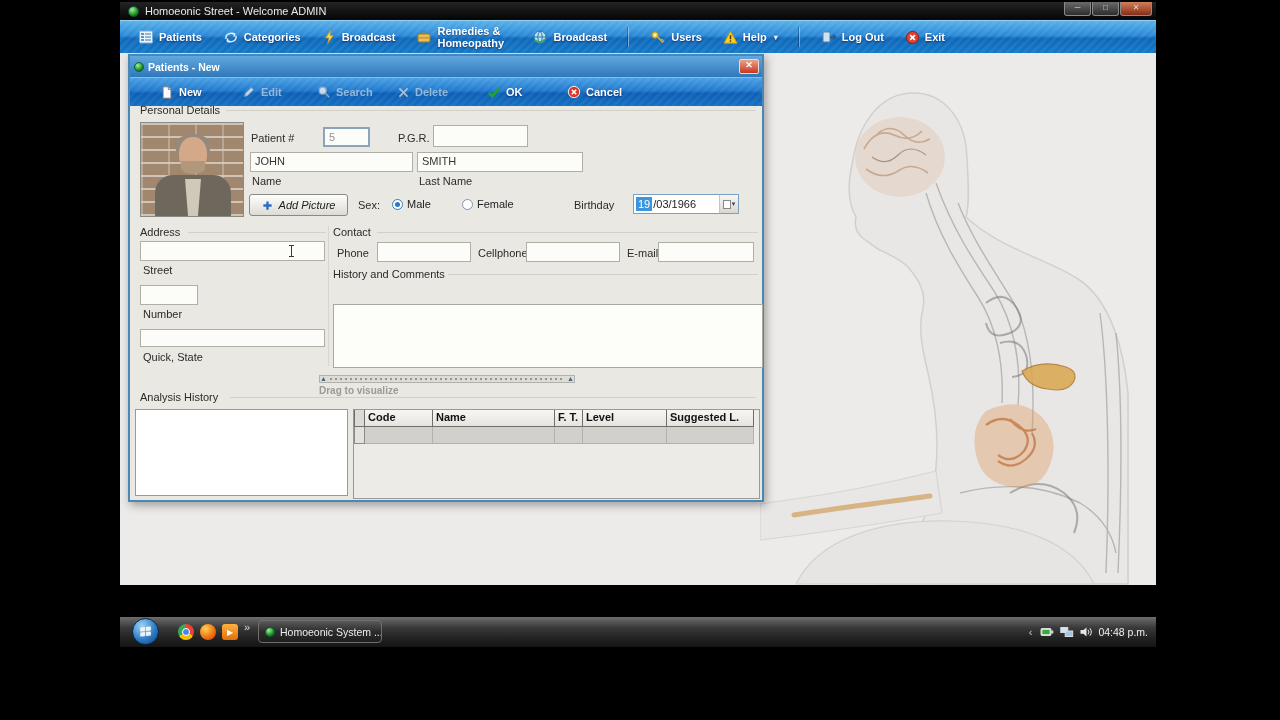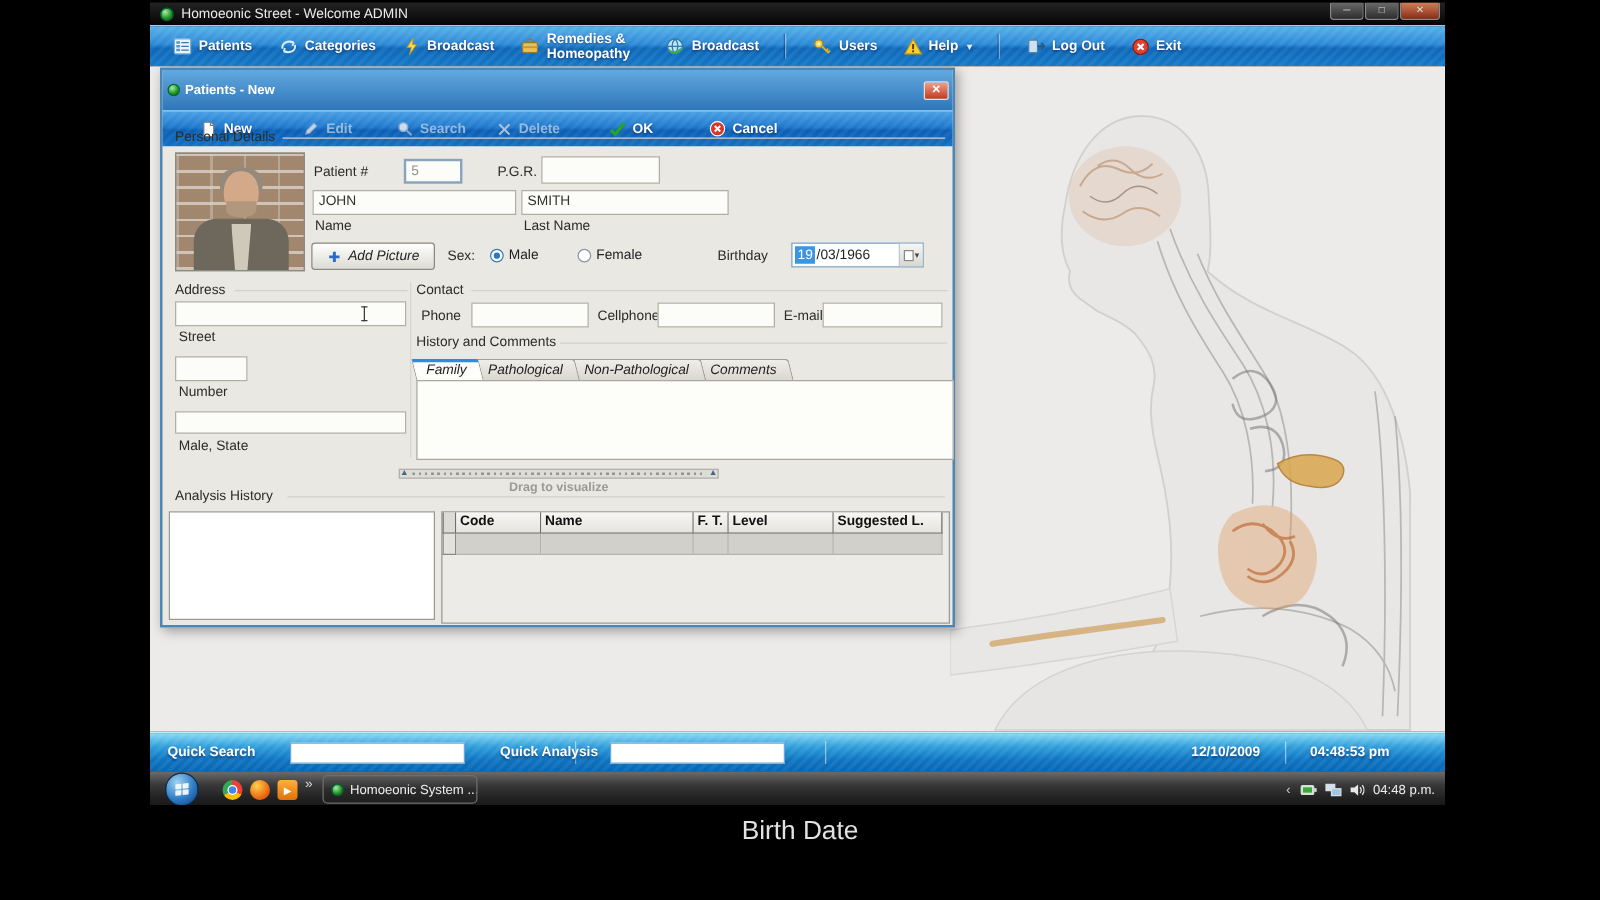--- a/index.html
+++ b/index.html
@@ -34,21 +34,21 @@
   .tb-sep{width:1px;height:20px;background:rgba(255,255,255,.4);box-shadow:-1px 0 0 rgba(0,20,60,.35);}
   .tb-caret{font-size:8px;color:#dceefc;margin-left:2px;}
 
   
   .client{position:absolute;left:0;top:51px;width:100%;height:532px;background:#ecebe9;overflow:hidden;}
   .anatomy{position:absolute;right:0;top:0;}
 
   
   .dialog{position:absolute;left:8px;top:1px;width:636px;height:448px;background:#e9e8e3;
           border:2px solid #4a87b4;box-sizing:border-box;box-shadow:2px 3px 9px rgba(0,0,0,.35);}
-  .dlg-title{height:32px;background:linear-gradient(#62a8e0,#2e77b8);display:flex;align-items:center;
+  .dlg-title{height:21px;background:linear-gradient(#62a8e0,#2e77b8);display:flex;align-items:center;
              gap:4px;padding:0 3px 0 4px;color:#fff;font-size:10.5px;font-weight:bold;}
   .orb-green.sm{width:10px;height:10px;}
   .dlg-close{margin-left:auto;width:18px;height:13px;border:1px solid #f0d8d0;border-radius:2px;
              background:linear-gradient(#f0a088,#c23a20);color:#fff;font-size:9px;font-weight:bold;
              line-height:11px;text-align:center;}
   .dlg-toolbar{position:relative;height:28px;border-top:1px solid #7cc0ec;
     background:
       repeating-linear-gradient(135deg,rgba(255,255,255,.05) 0 3px,rgba(0,0,0,0) 3px 6px),
       linear-gradient(180deg,#4aa0e4 0%,#2079cd 45%,#0d5fb4 55%,#1270c2 100%);}
   .dtb-item{position:absolute;top:0;height:100%;display:flex;align-items:center;gap:5px;
@@ -113,21 +113,21 @@
   .tab.t0{z-index:6;} .tab.t1{z-index:5;} .tab.t2{z-index:4;} .tab.t3{z-index:3;}
   .tabpanel{position:absolute;left:203px;top:203px;width:430px;height:64px;background:#fdfdfa;
             border:1px solid #a8a8a0;box-sizing:border-box;}
 
   
   .splitter{position:absolute;left:189px;top:274px;width:256px;height:8px;background:#dddcd6;
             border:1px solid #b2b0aa;box-sizing:border-box;display:flex;align-items:center;}
   .splitter .dots{flex:1;height:2px;margin:0 3px;
             background:repeating-linear-gradient(90deg,#97958f 0 2px,rgba(0,0,0,0) 2px 5px);}
   .splitter .arr{font-size:7px;color:#44648a;line-height:6px;}
-  .drag-label{position:absolute;left:189px;top:284px;width:256px;text-align:center;
+  .drag-label{position:absolute;left:189px;top:284px;width:256px;text-align:left;
               font-size:10px;font-weight:bold;color:#9b9a94;}
 
   
   .listbox{position:absolute;left:5px;top:308px;width:213px;height:87px;background:#fff;
            border:1px solid #9a9a94;box-sizing:border-box;}
   .grid{position:absolute;left:223px;top:308px;width:407px;height:90px;background:#edebe7;
         border:1px solid #9a9a94;box-sizing:border-box;}
   .grid-row{display:flex;}
   .gcell{box-sizing:border-box;border-right:1px solid #6e6e6a;border-bottom:1px solid #6e6e6a;
          font-size:11px;font-weight:bold;color:#111;padding:1px 3px;height:17px;
@@ -402,47 +402,33 @@
 
           <span class="lbl" style="left:10px;top:125px">Address</span>
           <span class="hline" style="left:58px;top:131px;width:138px"></span>
           <span class="vline" style="left:198px;top:125px;height:140px"></span>
           <span class="field" style="left:10px;top:140px;width:185px;height:20px"></span>
           <span class="ibeam" style="left:158px;top:144px"></span>
           <span class="lbl" style="left:13px;top:163px">Street</span>
           <span class="field" style="left:10px;top:184px;width:58px;height:20px"></span>
           <span class="lbl" style="left:13px;top:207px">Number</span>
           <span class="field" style="left:10px;top:228px;width:185px;height:18px"></span>
-          <span class="lbl" style="left:13px;top:250px">Male, State</span>
+          <span class="lbl" style="left:13px;top:250px">Quick, State</span>
 
           <span class="lbl" style="left:203px;top:125px">Contact</span>
           <span class="hline" style="left:247px;top:131px;width:381px"></span>
           <span class="lbl" style="left:207px;top:146px">Phone</span>
           <span class="field" style="left:247px;top:141px;width:94px;height:20px"></span>
           <span class="lbl" style="left:348px;top:146px">Cellphone</span>
           <span class="field" style="left:396px;top:141px;width:94px;height:20px"></span>
           <span class="lbl" style="left:497px;top:146px">E-mail</span>
           <span class="field" style="left:528px;top:141px;width:96px;height:20px"></span>
 
           <span class="lbl" style="left:203px;top:167px">History and Comments</span>
           <span class="hline" style="left:318px;top:173px;width:310px"></span>
-          <div class="tabs">
-            <span class="tab t0 active">
-                <span>Family</span>
-              </span>
-            <span class="tab t1">
-                <span>Pathological</span>
-              </span>
-            <span class="tab t2">
-                <span>Non-Pathological</span>
-              </span>
-            <span class="tab t3">
-                <span>Comments</span>
-              </span>
-          </div>
           <div class="tabpanel"></div>
 
           <div class="splitter">
             <span class="arr">▲</span>
             <span class="dots"></span>
             <span class="arr">▲</span>
           </div>
           <div class="drag-label">Drag to visualize</div>
 
           <span class="lbl" style="left:10px;top:290px">Analysis History</span>
@@ -463,31 +449,20 @@
               <span class="gcell" style="width:122px"></span>
               <span class="gcell" style="width:28px"></span>
               <span class="gcell" style="width:84px"></span>
               <span class="gcell" style="width:87px"></span>
             </div>
           </div>
         </div>
       </div>
     </div>
 
-    <div class="statusbar">
-      <span class="sb-item" style="left:14px">Quick Search</span>
-      <span class="sb-input" style="left:112px"></span>
-      <span class="sb-sep" style="left:340px"></span>
-      <span class="sb-item" style="left:280px">Quick Analysis</span>
-      <span class="sb-input" style="left:368px"></span>
-      <span class="sb-sep" style="left:540px"></span>
-      <span class="sb-item" style="left:833px">12/10/2009</span>
-      <span class="sb-sep" style="left:908px"></span>
-      <span class="sb-item" style="left:928px">04:48:53 pm</span>
-    </div>
 
     <div class="taskbar">
       <span class="startorb">
         <svg width="15" height="15" viewBox="0 0 20 20">
             <g fill="#f4f9ff" transform="skewY(-6) translate(2,4)" opacity="0.95">
               <rect x="1" y="1" width="6.5" height="5.5" rx="0.8"></rect>
               <rect x="8.7" y="1" width="6.5" height="5.5" rx="0.8"></rect>
               <rect x="1" y="7.7" width="6.5" height="5.5" rx="0.8"></rect>
               <rect x="8.7" y="7.7" width="6.5" height="5.5" rx="0.8"></rect>
             </g>
@@ -514,14 +489,13 @@
           </svg>
         <svg width="14" height="14" viewBox="0 0 14 14">
             <polygon points="1.5,5 4.5,5 7.5,2.5 7.5,11.5 4.5,8.7 1.5,8.7" fill="#e8e8e8"></polygon>
             <path d="M9 4.8 a3.5 3.5 0 0 1 0 4.6 M10.8 3.2 a6 6 0 0 1 0 7.6" stroke="#e8e8e8" fill="none"></path>
           </svg>
         <span>04:48 p.m.</span>
       </span>
     </div>
   </div>
 
-  <div class="caption">Birth Date</div>
 </div>
 
 </body></html>

